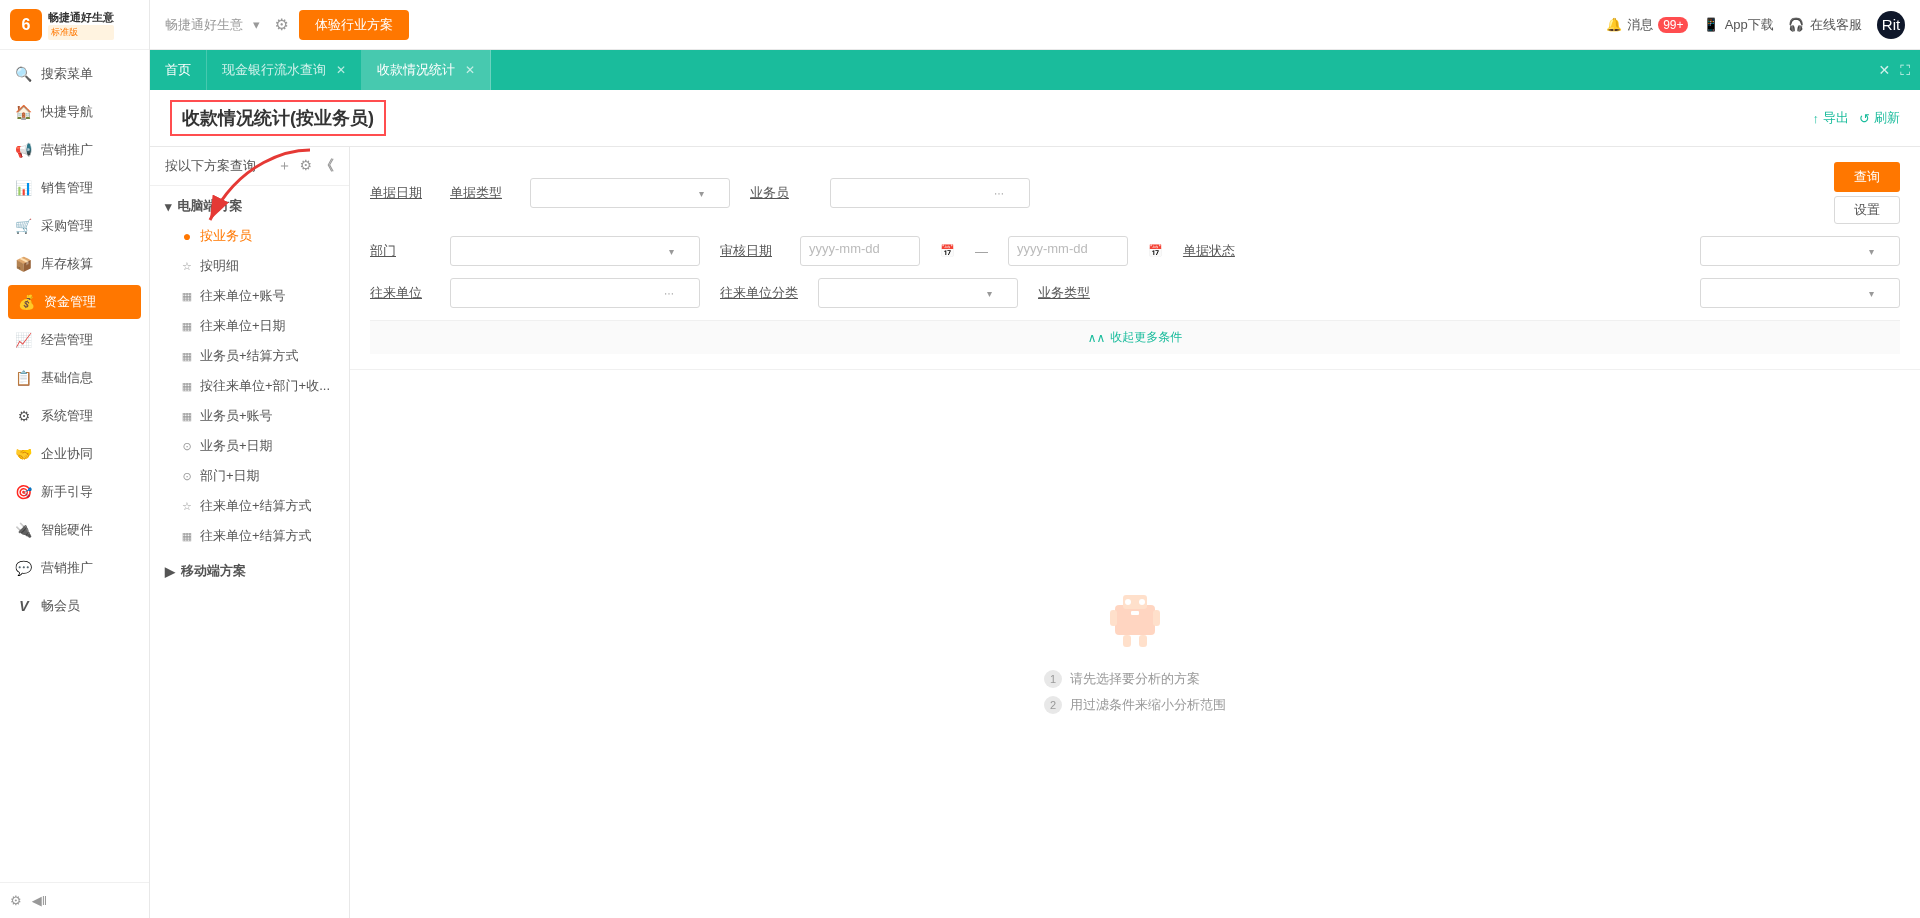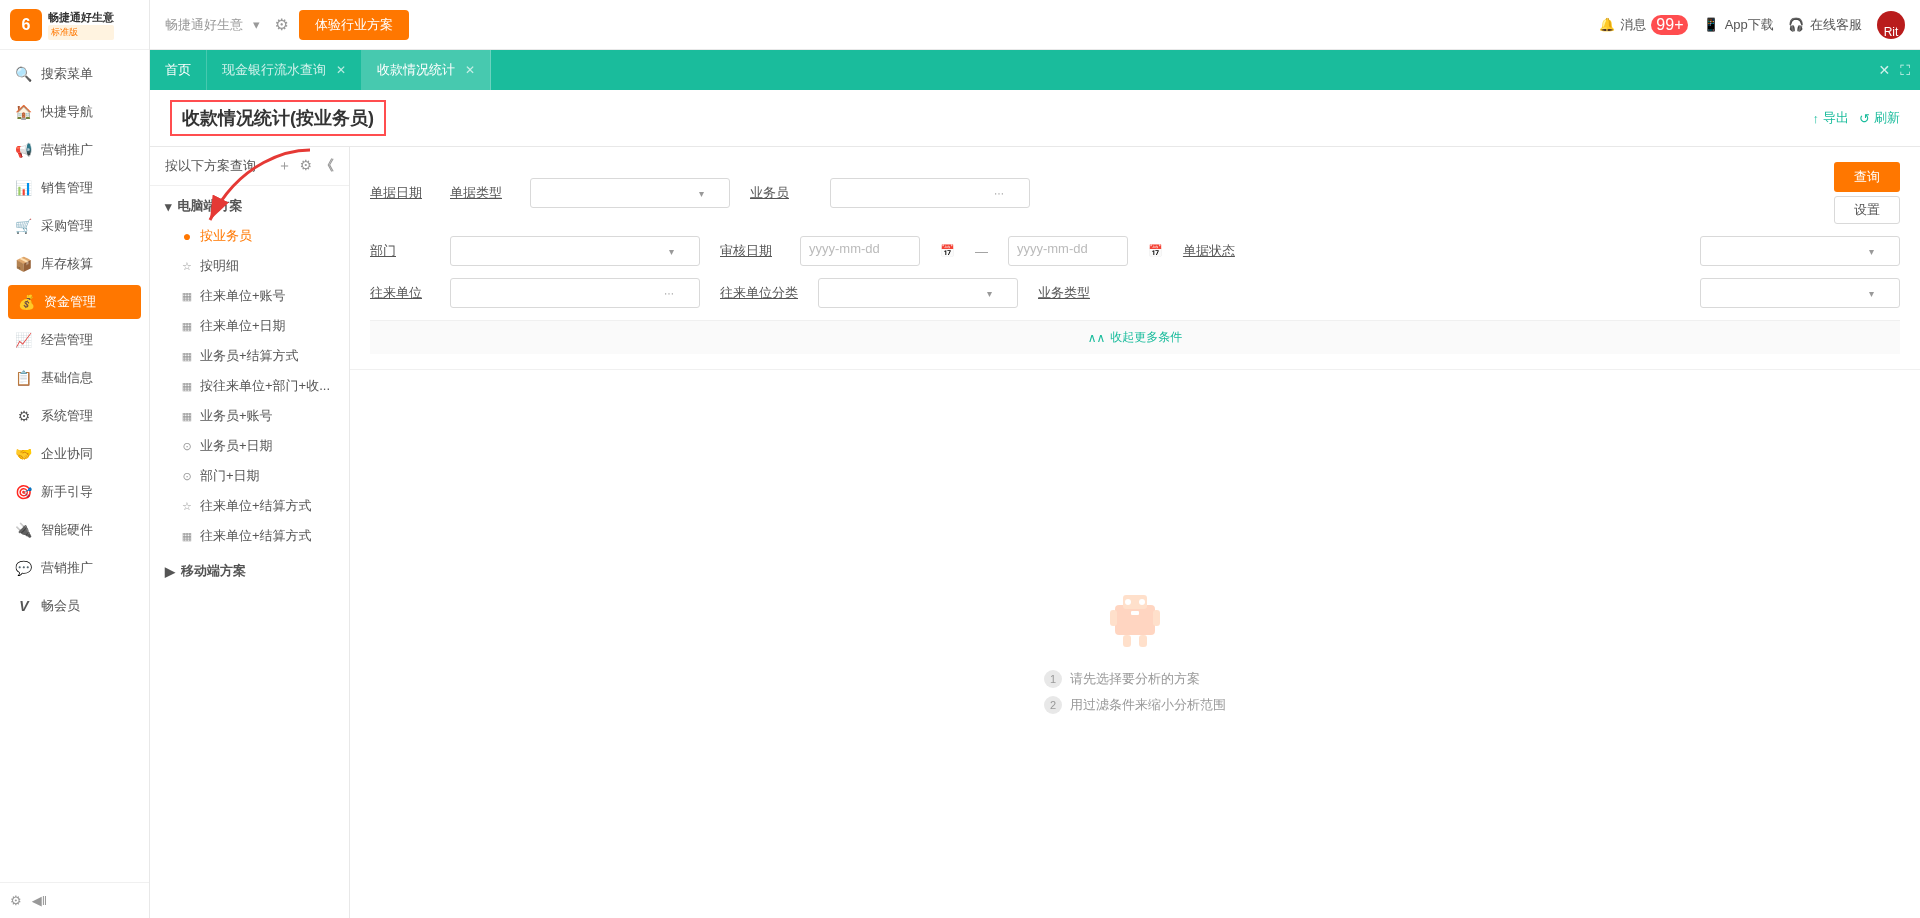--- a/index.html
+++ b/index.html
@@ -16,21 +16,21 @@
     .nav-item .nav-icon { width: 18px; height: 18px; margin-right: 8px; display: flex; align-items: center; justify-content: center; font-size: 14px; }
     .sidebar-footer { padding: 10px; display: flex; align-items: center; gap: 10px; border-top: 1px solid #f0f0f0; }
 
     
     .main { flex: 1; display: flex; flex-direction: column; overflow: hidden; }
 
     
     .topbar { height: 50px; background: #fff; display: flex; align-items: center; padding: 0 15px; border-bottom: 1px solid #e8e8e8; gap: 10px; }
     .topbar-actions { margin-left: auto; display: flex; align-items: center; gap: 15px; }
     .topbar-btn { display: flex; align-items: center; gap: 5px; cursor: pointer; color: #555; font-size: 13px; }
-    .badge { background: #ff4d4f; color: #fff; border-radius: 10px; font-size: 16px; padding: 1px 5px; }
+    .badge { background: #ff4d4f; color: #fff; border-radius: 10px; font-size: 12px; padding: 1px 5px; }
     .trial-btn { background: #ff7700; color: #fff; border: none; padding: 6px 16px; border-radius: 4px; font-size: 13px; cursor: pointer; }
 
     
     .tabs { display: flex; background: #1abc9c; height: 40px; align-items: stretch; padding: 0; }
     .tab { display: flex; align-items: center; padding: 0 15px; cursor: pointer; color: rgba(255,255,255,0.8); font-size: 13px; gap: 6px; border-right: 1px solid rgba(255,255,255,0.2); }
     .tab.home { color: #fff; }
     .tab.active { background: rgba(255,255,255,0.2); color: #fff; }
     .tab-close { color: rgba(255,255,255,0.7); font-size: 12px; margin-left: 4px; }
     .tabs-spacer { flex: 1; }
     .tab-window-btns { display: flex; align-items: center; padding: 0 10px; gap: 10px; }
@@ -182,21 +182,21 @@
         <span class="badge">99+</span>
       </div>
       <div class="topbar-btn">
         <span>📱</span>
         <span>App下载</span>
       </div>
       <div class="topbar-btn">
         <span>🎧</span>
         <span>在线客服</span>
       </div>
-      <div class="topbar-btn" style="width:28px;height:28px;border-radius:50%;background:#b91c1c;color:#fff;display:flex;align-items:flex-end;justify-content:center;font-size:12px">
+      <div class="topbar-btn" style="width:28px;height:28px;border-radius:50%;background:#0f172a;color:#fff;display:flex;align-items:center;justify-content:center;font-size:15px">
         <span>Rit</span>
       </div>
     </div>
   </div>
 
   <div class="tabs">
     <div class="tab home">
       <span>首页</span>
     </div>
     <div class="tab">

